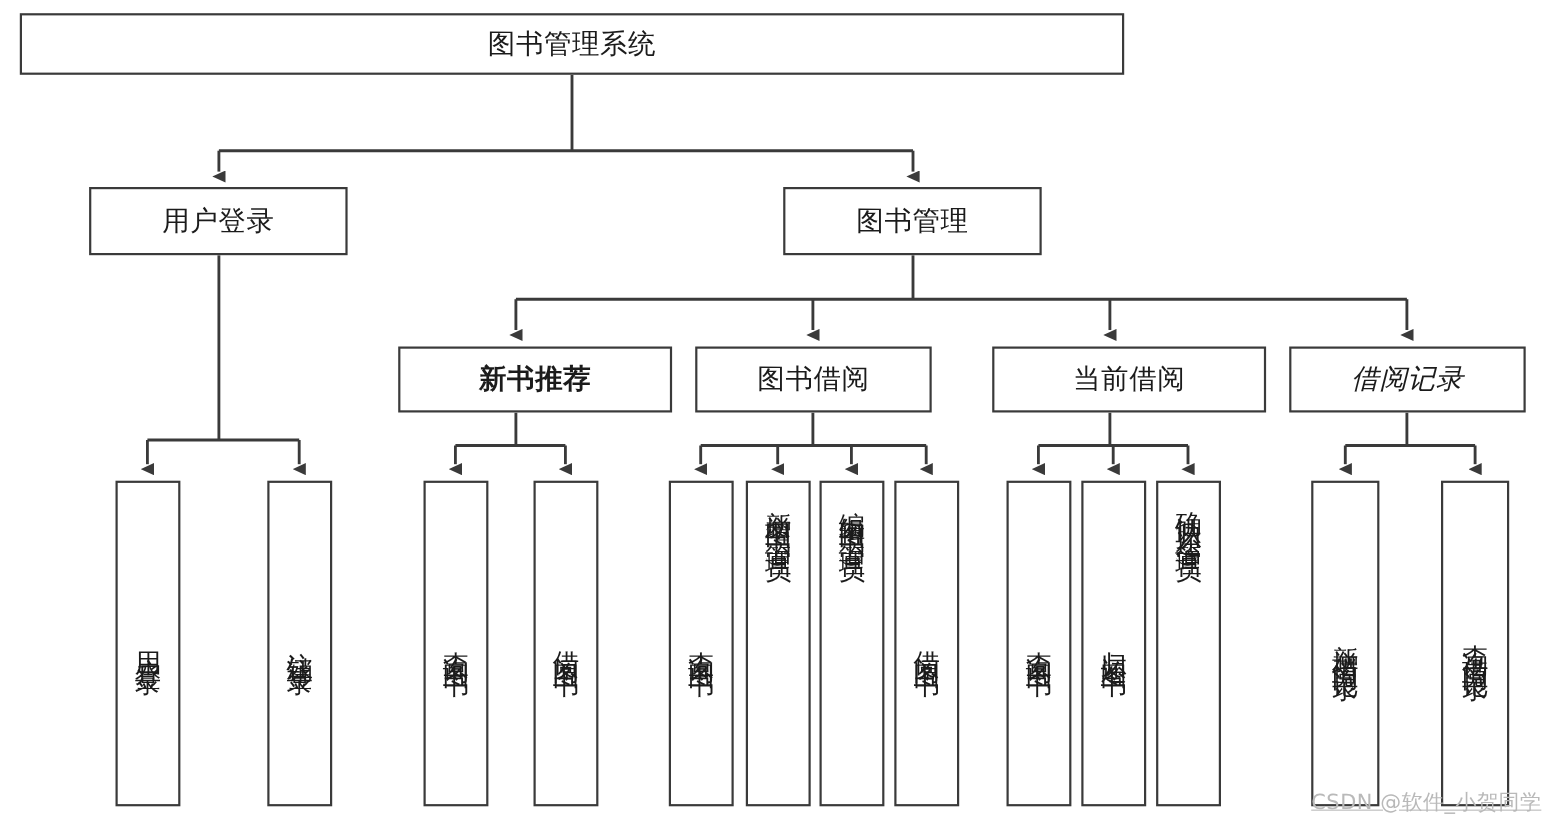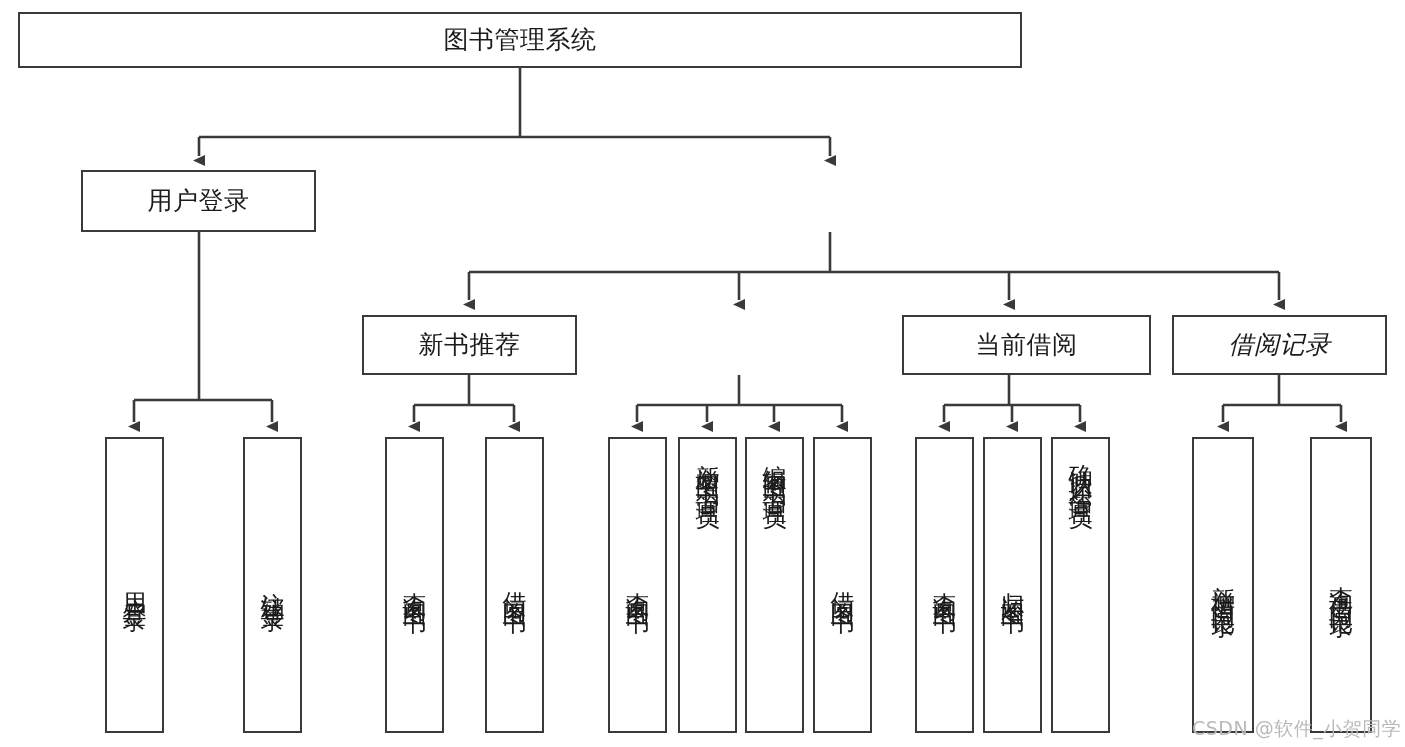--- a/index.html
+++ b/index.html
@@ -125,23 +125,29 @@
     </g>
   </svg>
 
   <div class="node root h-node" style="left:18px; top:12px; width:1004px; height:56px;">
     <span>图书管理系统</span>
   </div>
 
   <div class="node h-node" style="left:81px; top:170px; width:235px; height:62px;">
     <span>用户登录</span>
   </div>
-
-  <div class="node h-node" style="left:362px; top:315px; width:215px; height:60px;">
+  <div class="node h-node" style="left:712px; top:170px; width:235px; height:62px;">
+    <span>图书管理</span>
+  </div>
+
+  <div class="node h-node" style="left:362px; top:315px; width:249px; height:60px;font-weight:bold;">
     <span>新书推荐</span>
+  </div>
+  <div class="node h-node" style="left:632px; top:315px; width:215px; height:60px;">
+    <span>图书借阅</span>
   </div>
   <div class="node h-node" style="left:902px; top:315px; width:249px; height:60px;">
     <span>当前借阅</span>
   </div>
   <div class="node h-node" style="left:1172px; top:315px; width:215px; height:60px;font-style:italic;">
     <span>借阅记录</span>
   </div>
 
   <div class="node v-node align-mid" style="left:105px; top:437px; width:59px; height:296px;">
     <span class="vtext">用户登录</span>
@@ -180,15 +186,15 @@
     <span class="vtext">确认归还（管理员）</span>
   </div>
 
   <div class="node v-node align-mid" style="left:1192px; top:437px; width:62px; height:296px;">
     <span class="vtext">新增借阅记录</span>
   </div>
   <div class="node v-node align-mid" style="left:1310px; top:437px; width:62px; height:296px;">
     <span class="vtext">查询借阅记录</span>
   </div>
 
-  <div class="watermark" style="left:1192px; top:716px;">CSDN @软件_小贺同学</div>
+  <div class="watermark" style="left:1192px; top:716px;text-decoration:underline;">CSDN @软件_小贺同学</div>
 
 </div>
 
 </body></html>

